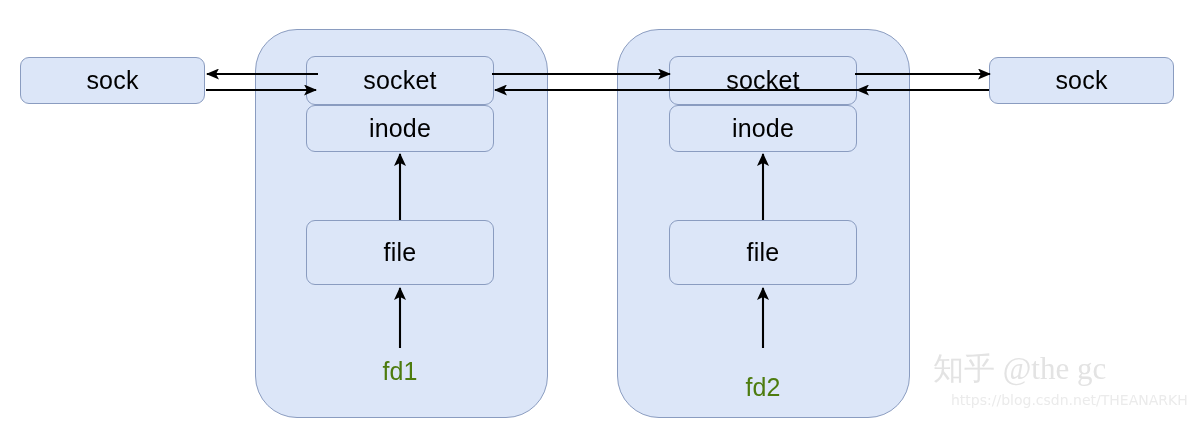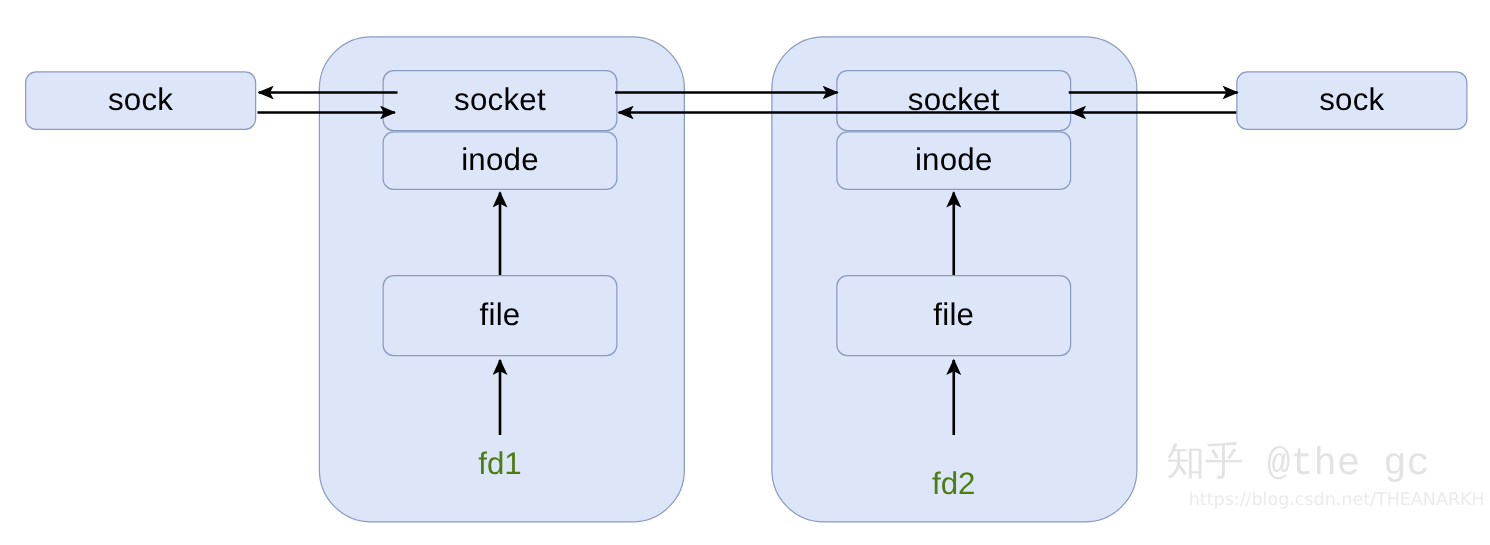--- a/index.html
+++ b/index.html
@@ -62,21 +62,21 @@
 
   
   #watermark{
     position:absolute; left:933px; top:348px;
     width:250px; height:76px;
     pointer-events:none;
   }
   #wm-main{
     position:absolute;left:0;top:0;width:250px;
     font-size:31px;color:#e3e3e3;white-space:nowrap;
-    font-family:Liberation Mono, monospace;
+    font-family:Liberation Serif, serif;
   }
   #wm-url{
     position:absolute;left:18px;top:44px;width:232px;
     font-size:14px;color:#ebebeb;white-space:nowrap;
     font-family:"DejaVu Sans",sans-serif;
   }
 </style>
 </head>
 <body>
 

